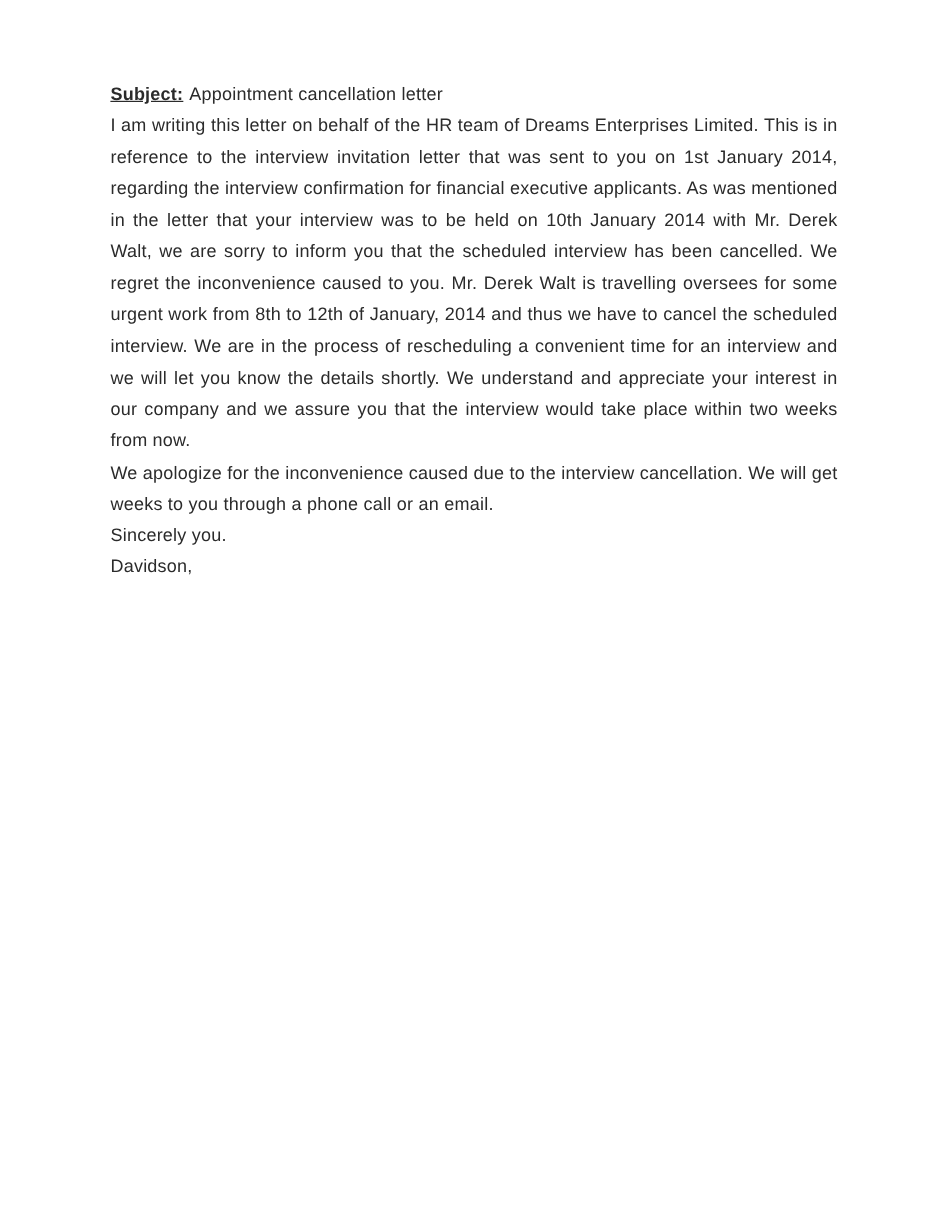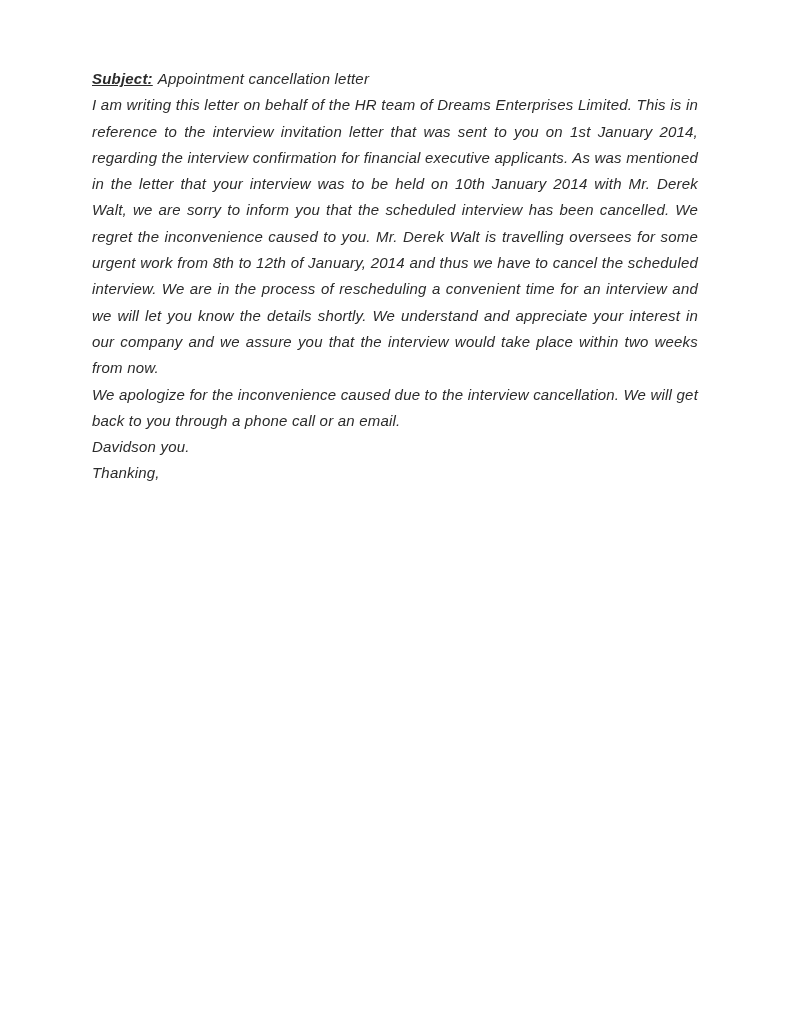--- a/index.html
+++ b/index.html
@@ -7,21 +7,20 @@
     padding: 0;
     background: #ffffff;
   }
   .page {
     position: relative;
     width: 790px;
     height: 1022px;
     background: #ffffff;
     overflow: hidden;
     font-family: "Liberation Sans", "DejaVu Sans", sans-serif;
-    font-style: italic;
   }
   .content {
     position: absolute;
     left: 92px;
     top: 66px;
     width: 606px;
     font-size: 15px;
     line-height: 26.3px;
     color: #2b2b2b;
     letter-spacing: 0.2px;
@@ -43,17 +42,17 @@
 </style>
 </head>
 <body>
 
 <div class="page">
   <div class="content">
     <p class="line">
       <span class="subject-label">Subject:</span><span class="subject-text">Appointment cancellation letter</span>
     </p>
     <p class="para">I am writing this letter on behalf of the HR team of Dreams Enterprises Limited. This is in reference to the interview invitation letter that was sent to you on 1st January 2014, regarding the interview confirmation for financial executive applicants. As was mentioned in the letter that your interview was to be held on 10th January 2014 with Mr. Derek Walt, we are sorry to inform you that the scheduled interview has been cancelled. We regret the inconvenience caused to you. Mr. Derek Walt is travelling oversees for some urgent work from 8th to 12th of January, 2014 and thus we have to cancel the scheduled interview. We are in the process of rescheduling a convenient time for an interview and we will let you know the details shortly. We understand and appreciate your interest in our company and we assure you that the interview would take place within two weeks from now.</p>
-    <p class="para">We apologize for the inconvenience caused due to the interview cancellation. We will get back to you through a phone call or an email.</p>
-    <p class="line">Davidson you.</p>
-    <p class="line">Thanking,</p>
+    <p class="para">We apologize for the inconvenience caused due to the interview cancellation. We will get weeks to you through a phone call or an email.</p>
+    <p class="line">Sincerely you.</p>
+    <p class="line">Davidson,</p>
   </div>
 </div>
 
 </body></html>

